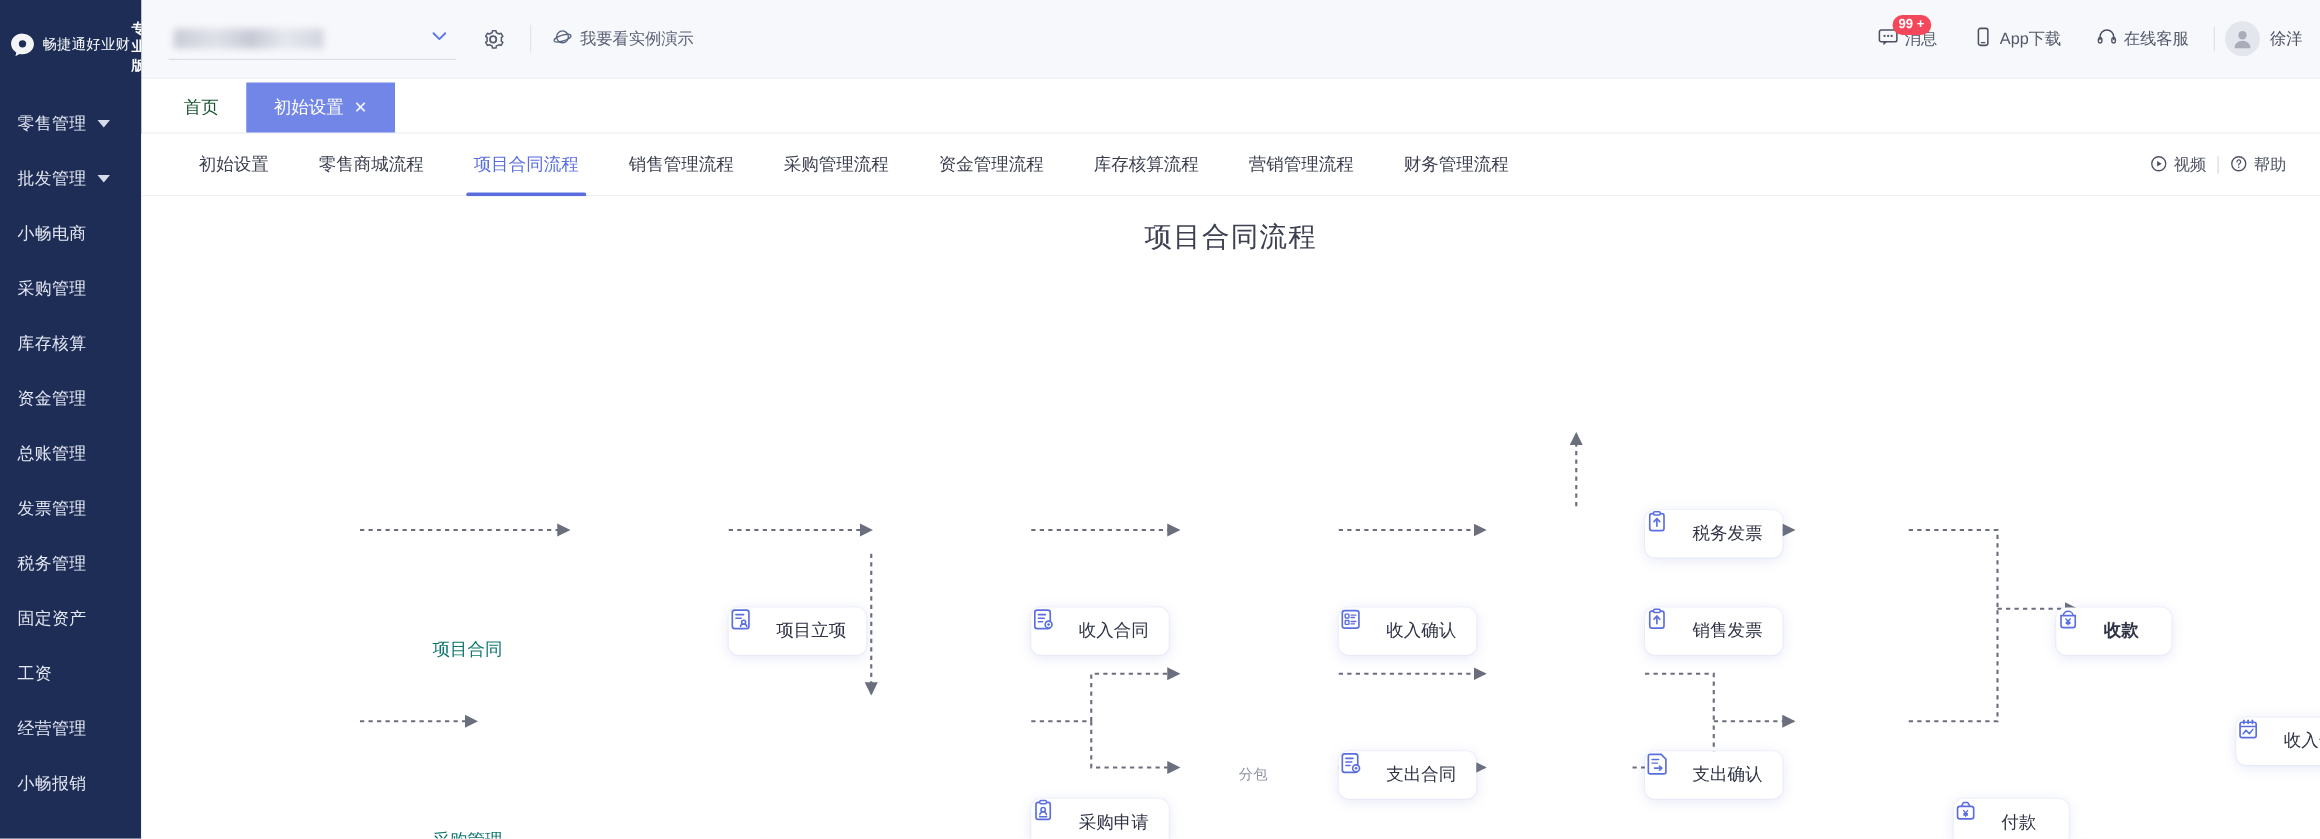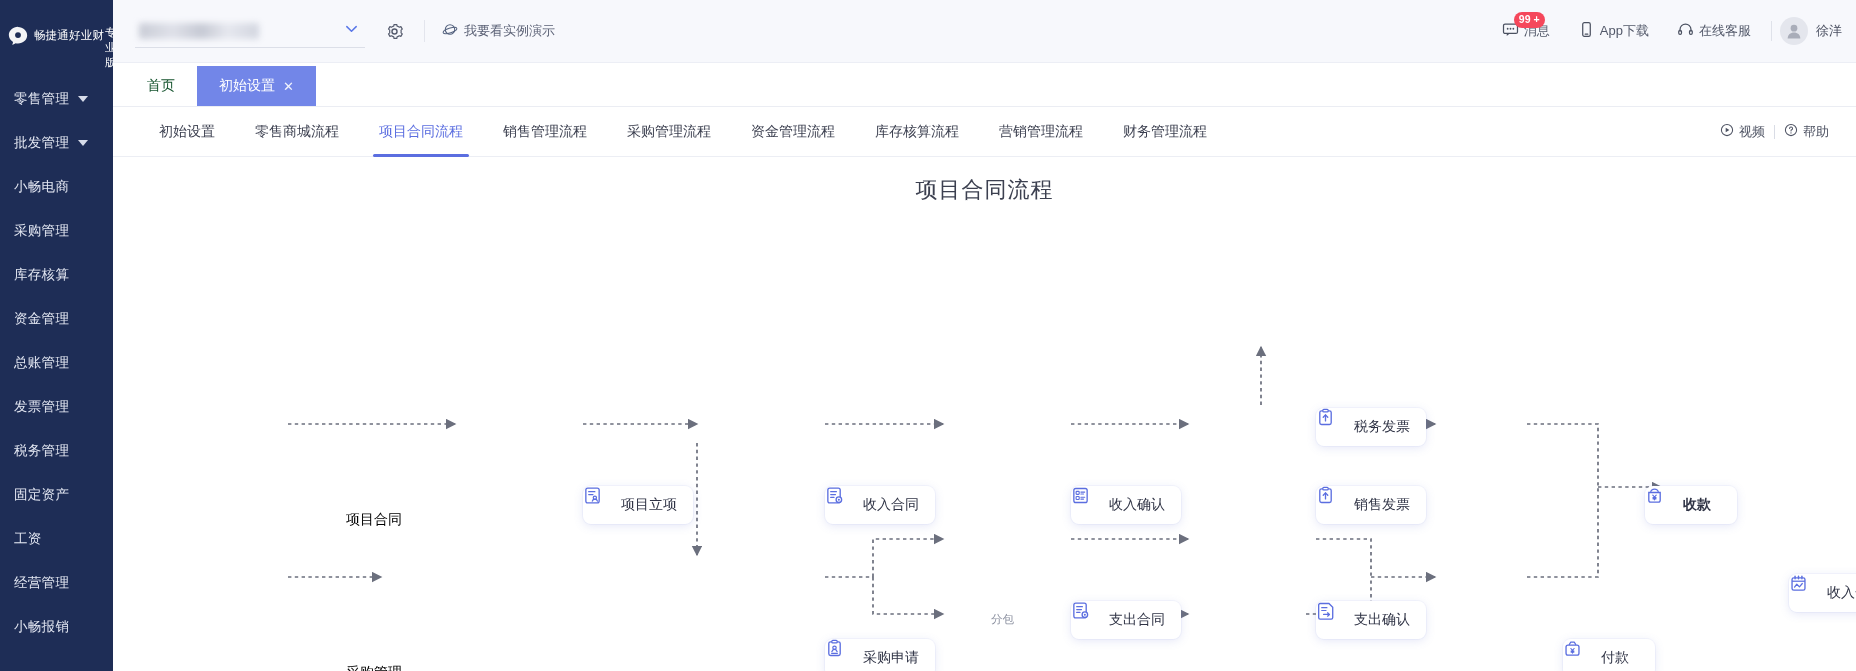--- a/index.html
+++ b/index.html
@@ -22,21 +22,21 @@
   .logo-block {
     height: 63px; padding: 8px 0 0 10px;
     display: flex; flex-direction: row; justify-content: center;
   }
   .logo-row { display: flex; align-items: center; gap: 5px; }
   .logo-mark { width: 22px; height: 22px; flex: 0 0 22px; }
   .logo-text {
     color: #ffffff; font-size: 11.5px; letter-spacing: .2px;
     white-space: nowrap; overflow: hidden; font-weight: 500;
   }
-  .logo-sub { color: #ffffff; font-size: 11px; margin-top: 17px; padding-left: 1px; font-weight: 400;}
+  .logo-sub { color: #ffffff; font-size: 11px; margin-top: 7px; padding-left: 1px; font-weight: 700;}
   .nav { margin-top: 14px; }
   .nav-item {
     height: 44px; display: flex; align-items: center;
     padding-left: 14px; color: #e4e8f3; font-size: 13.5px;
     cursor: pointer; white-space: nowrap; letter-spacing: .3px;
   }
   .nav-caret {
     margin-left: 9px; width: 0; height: 0;
     border-left: 5px solid transparent; border-right: 5px solid transparent;
     border-top: 6px solid #d7dcea;
@@ -103,21 +103,21 @@
   .subtab {
     position: relative; height: 50px; display: flex; align-items: center;
     padding: 0 20px; font-size: 14px; color: #3b3f4f; cursor: pointer; white-space: nowrap;
   }
   .subtab.active { color: #5b6ee0; }
   .subtab.active::after {
     content: ""; position: absolute; left: 14px; right: 14px; bottom: 0;
     height: 2.5px; background: #5b6ee0; border-radius: 2px;
   }
   .subtab-right { margin-left: auto; display: flex; align-items: center; gap: 0; padding-right: 2px; }
-  .srl { display: flex; align-items: flex-start; gap: 5px; font-size: 13px; color: #4e5363; cursor: pointer; padding: 0 9px; white-space: nowrap; }
+  .srl { display: flex; align-items: flex-end; gap: 5px; font-size: 13px; color: #4e5363; cursor: pointer; padding: 0 9px; white-space: nowrap; }
   .srl-div { width: 1px; height: 14px; background: #d9dce5; }
 
   
   .canvas { flex: 1 1 auto; background: #ffffff; position: relative; overflow: hidden; }
   .chart-title {
     position: absolute; left: 0; right: 0; top: 18px;
     text-align: center; font-size: 22px; color: #3c4050; letter-spacing: 1px;
   }
   .flow { position: absolute; inset: 0; }
   .flow svg { position: absolute; left: 0; top: 0; }
@@ -126,21 +126,21 @@
     position: absolute; height: 38px;
     background: #ffffff; border-radius: 8px;
     box-shadow: 0 2px 10px rgba(98,112,209,.17), 0 0 0 1px rgba(120,132,214,.06);
     display: flex; align-items: center; gap: 8px;
     padding: 0 14px 0 11px; white-space: nowrap; cursor: pointer;
   }
   .node-label { font-size: 14px; color: #2f3345; }
   .node-icon { width: 19px; height: 19px; flex: 0 0 19px; display: block; }
 
   .swimlane {
-    position: absolute; font-size: 14px; color: #000000; white-space: nowrap;
+    position: absolute; font-size: 14px; color: #0f766e; white-space: nowrap;
   }
   .edge-label {
     position: absolute; font-size: 11.5px; color: #8a8f9f; white-space: nowrap;
   }
 </style>
 </head>
 <body>
 
 <div class="app">
 

